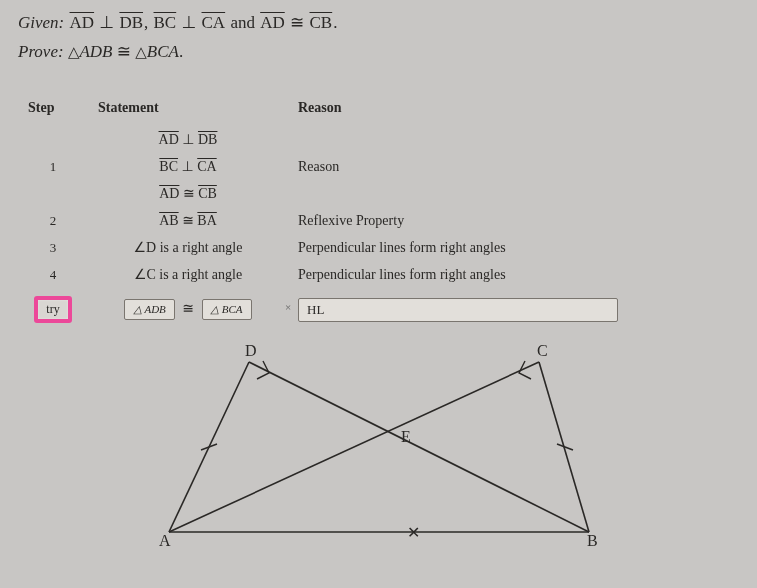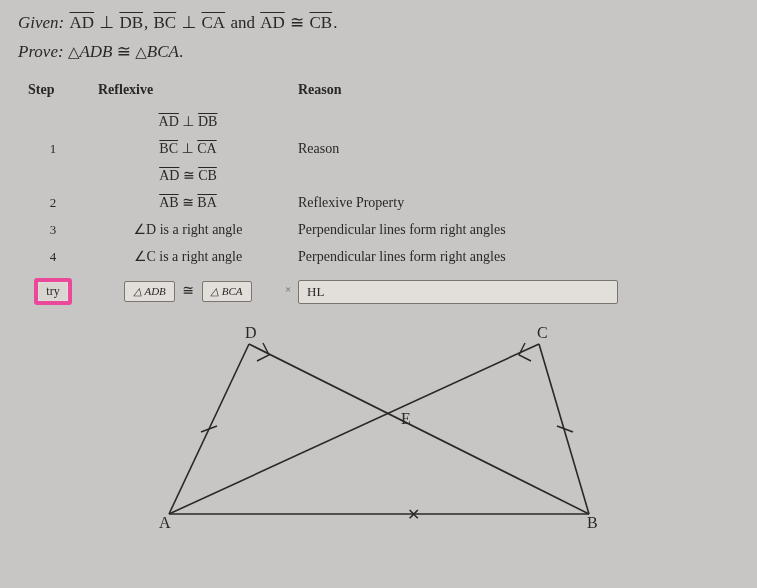--- a/index.html
+++ b/index.html
@@ -18,21 +18,21 @@
     .given-line, .prove-line {
       font-size: 17px;
       margin-bottom: 8px;
     }
     .given-line .label, .prove-line .label {
       display: inline;
       font-style: italic;
     }
     .seg { padding: 0 1px; }
     .proof-table {
-      margin-top: 14px;
+      margin-top: 32px;
       width: 100%;
       border-collapse: collapse;
       font-size: 14px;
     }
     .proof-table th {
       text-align: left;
       font-weight: bold;
       padding: 6px 10px 10px 10px;
       font-size: 14px;
     }
@@ -120,21 +120,21 @@
   <span class="label">Prove:</span>
   <span class="tri-sym">△</span><i>ADB</i>
   <span>≅</span>
   <span class="tri-sym">△</span><i>BCA</i><span>.</span>
 </div>
 
 <table class="proof-table">
   <thead>
     <tr>
       <th>Step</th>
-      <th>Reflexive</th>
+      <th>Statement</th>
       <th>Reason</th>
     </tr>
   </thead>
   <tbody>
 
     <tr>
       <td class="step-col" rowspan="3">1</td>
       <td class="stmt-col">
         <span class="oline">AD</span>
         <span>⊥</span>

